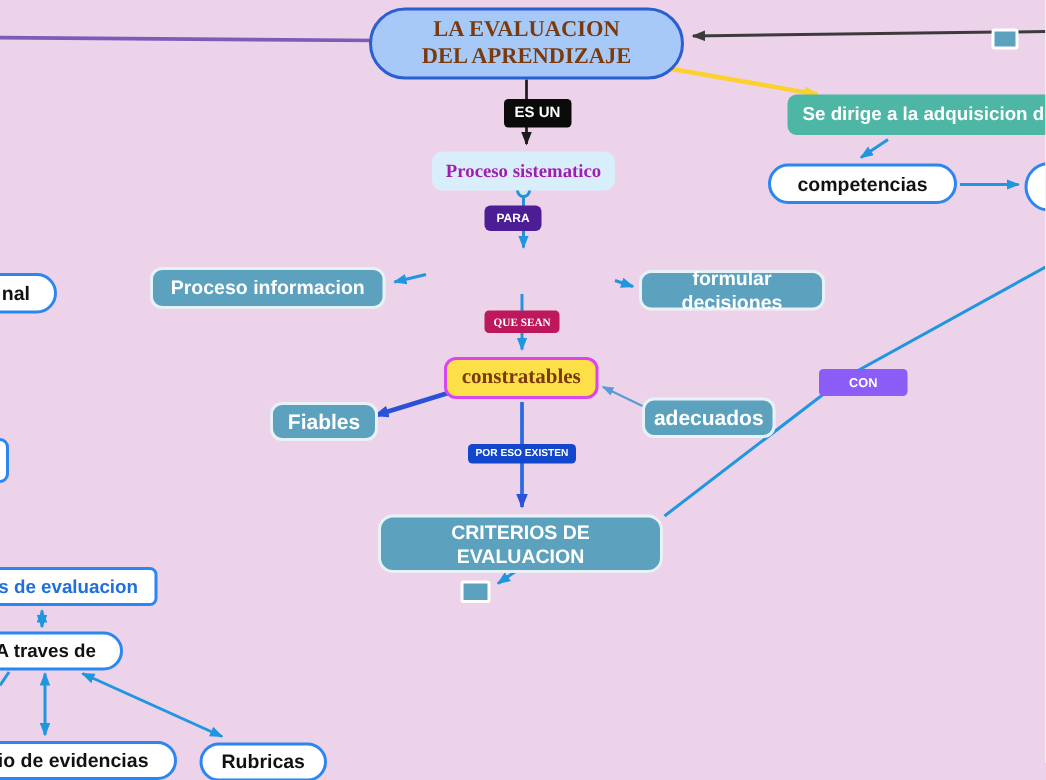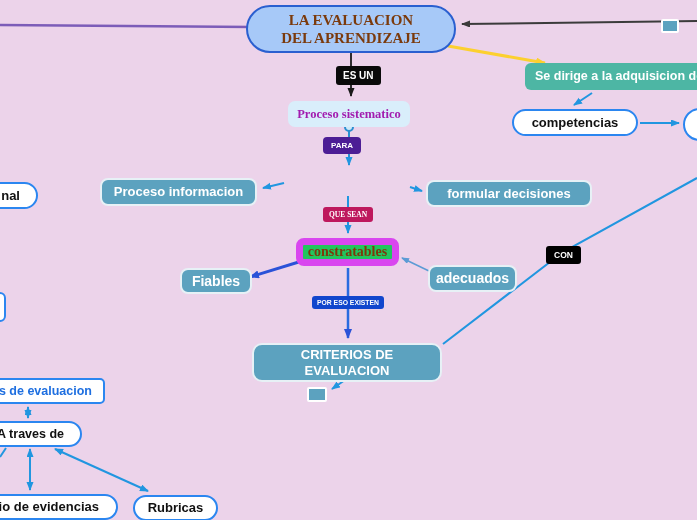--- a/index.html
+++ b/index.html
@@ -94,45 +94,45 @@
 
   <div class="chip" style="left:323px;top:137px;padding:4px 8px;background:#4c1d95;border-radius:4px;font-size:8px;text-align:center;">
     <span>PARA</span>
   </div>
 
 
   <div class="node teal" style="left:100px;top:178px;width:157px;height:28px;">
     <span>Proceso informacion</span>
   </div>
 
-  <div class="node teal" style="left:426px;top:180px;width:166px;height:27px;justify-content:center;">
+  <div class="node teal" style="left:426px;top:180px;width:124px;height:27px;justify-content:center;">
     <span>formular decisiones</span>
   </div>
 
   <div class="chip" style="left:323px;top:207px;padding:3px 6px;background:#be185d;border-radius:3px;font-size:7.5px;font-family:Liberation Serif, serif;">
     <span>QUE SEAN</span>
   </div>
 
-  <div class="node serif" style="left:296px;top:238px;width:103px;height:28px;background:#22c55e;border:7px solid #d946ef;border-radius:8px;color:#7b3a0c;font-size:14px;">
+  <div class="node serif" style="left:296px;top:238px;width:103px;height:28px;background:#fde047;border:2px solid #d946ef;border-radius:8px;color:#7b3a0c;font-size:14px;">
     <span>constratables</span>
   </div>
 
   <div class="node teal" style="left:180px;top:268px;width:72px;height:26px;font-size:14px;">
     <span>Fiables</span>
   </div>
 
   <div class="node teal" style="left:428px;top:265px;width:89px;height:27px;font-size:14px;">
     <span>adecuados</span>
   </div>
 
   <div class="chip" style="left:312px;top:296px;padding:3px 5px;background:#1146cd;border-radius:3px;font-size:6.8px;">
     <span>POR ESO EXISTEN</span>
   </div>
 
-  <div class="chip" style="left:546px;top:246px;padding:4px 8px;background:#000000;border-radius:3px;font-size:8.5px;">
+  <div class="chip" style="left:546px;top:246px;padding:4px 20px;background:#8b5cf6;border-radius:3px;font-size:8.5px;">
     <span>CON</span>
   </div>
 
   <div class="node teal" style="left:252px;top:343px;width:190px;height:39px;border-radius:10px;">
     <span style="max-width:150px;display:inline-block;">CRITERIOS DE EVALUACION</span>
   </div>
 
   <div class="mini-rect" style="left:307px;top:387px;width:20px;height:15px;"></div>
 
   <div class="node" style="left:525px;top:63px;width:212px;height:27px;background:#4db6a4;border-radius:6px;color:#fff;font-size:12.5px;justify-content:flex-start;padding-left:10px;">

